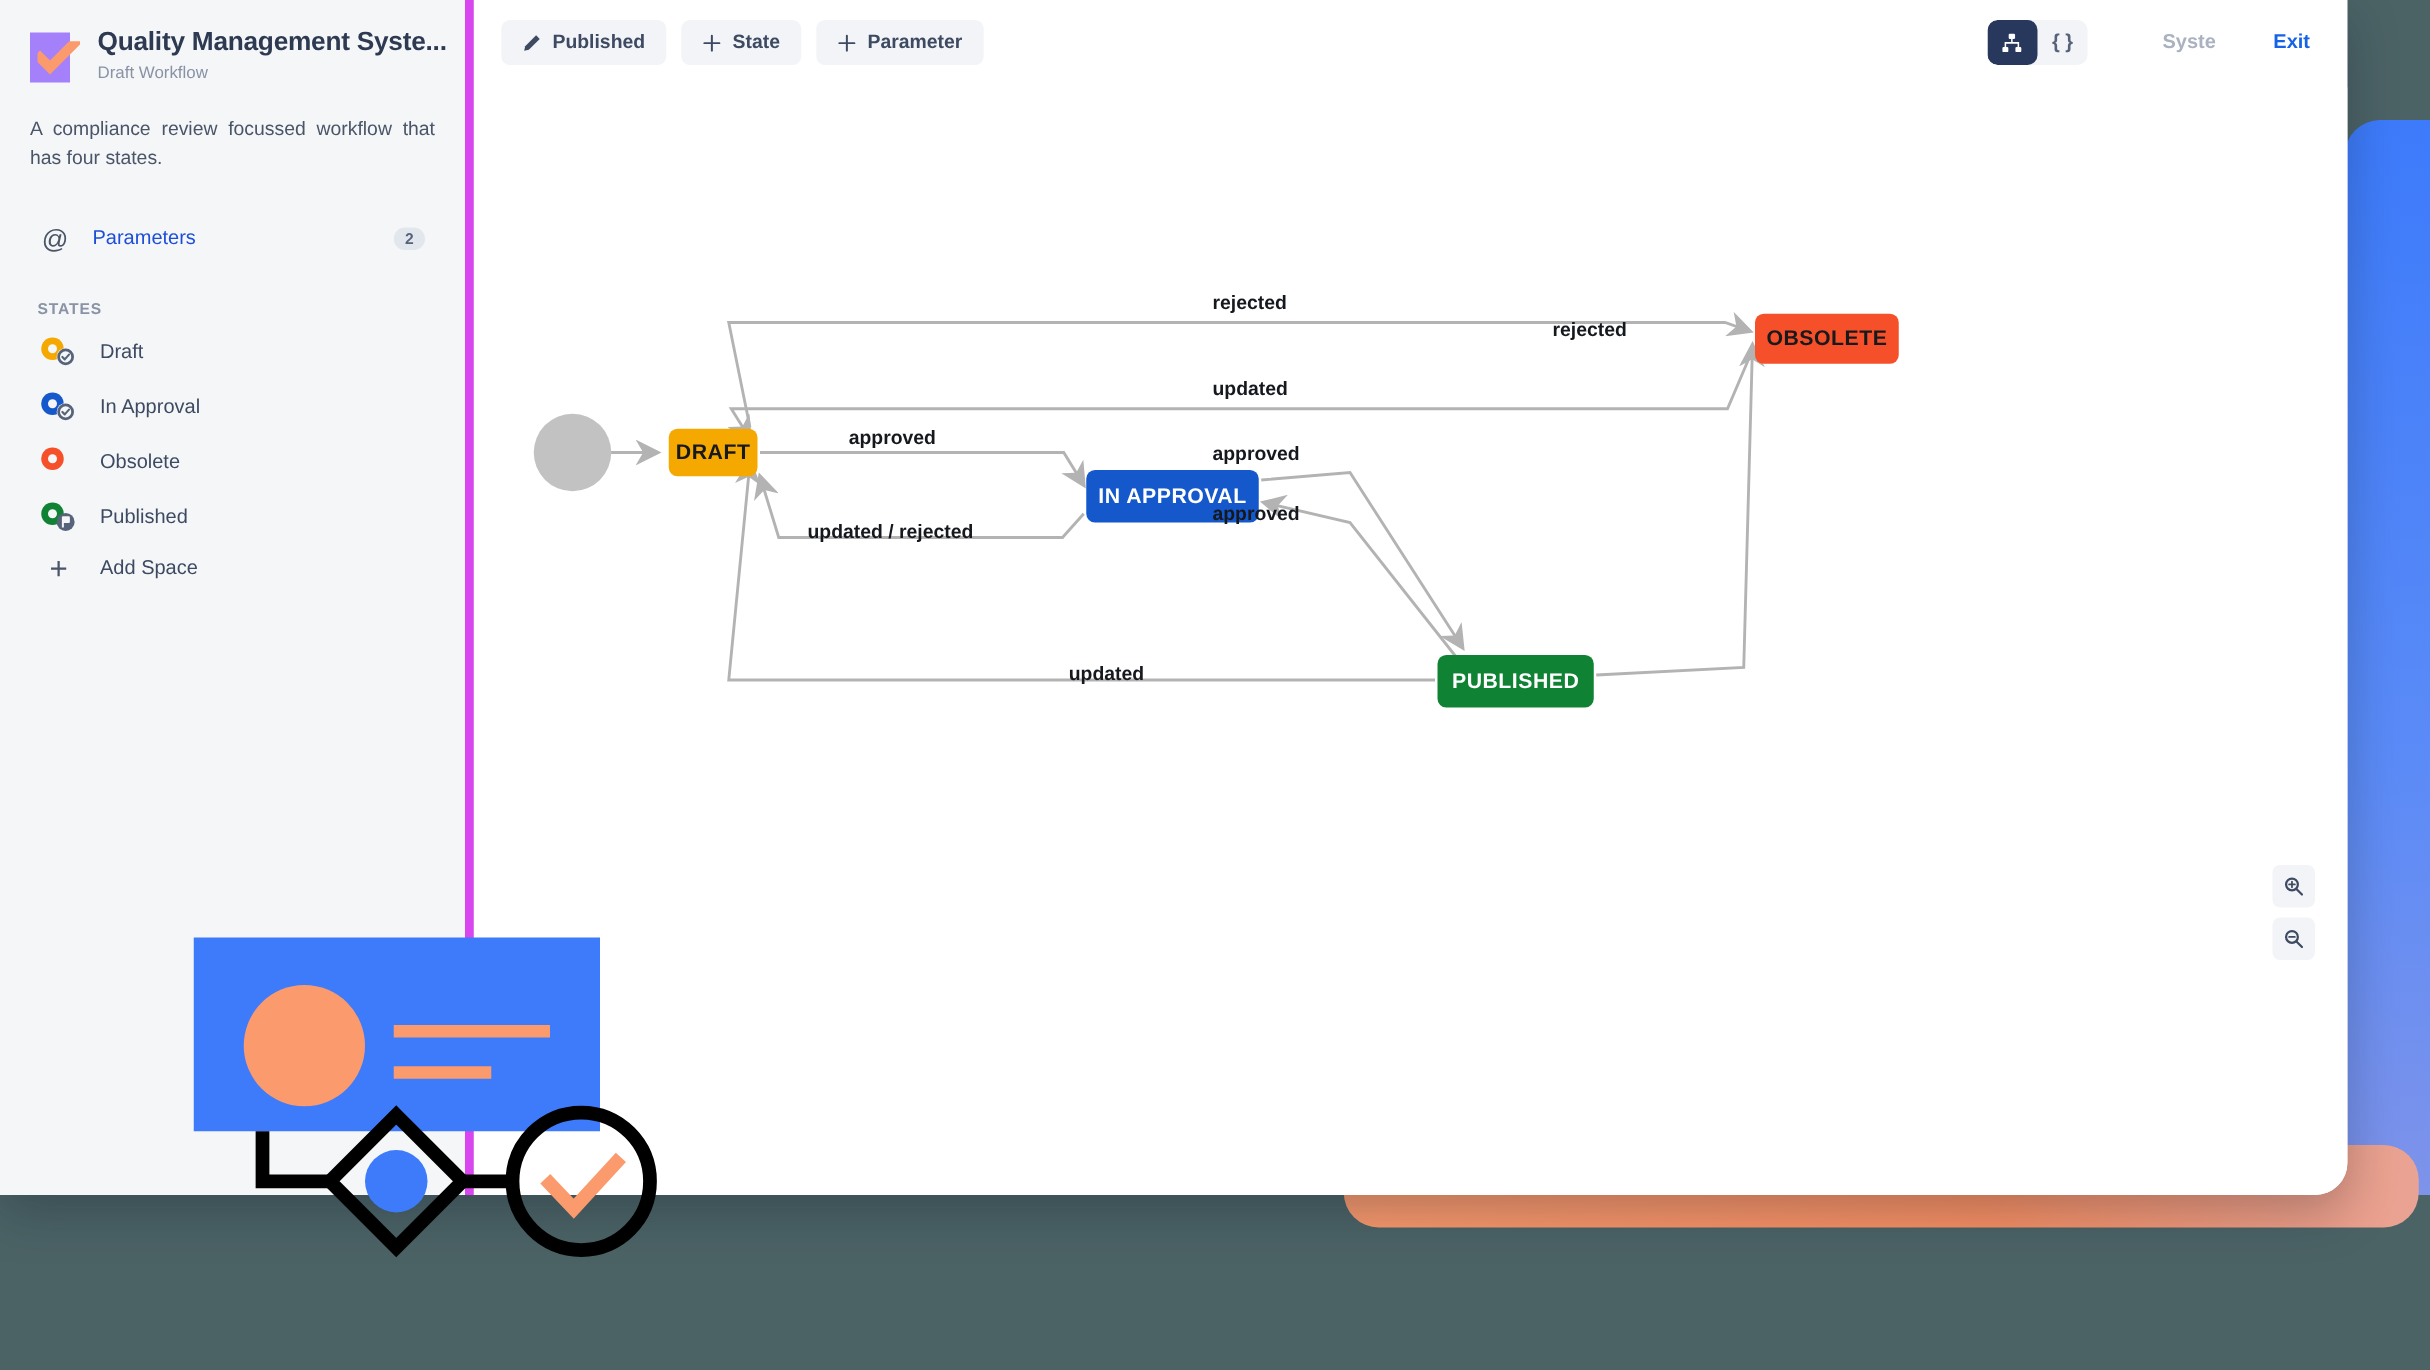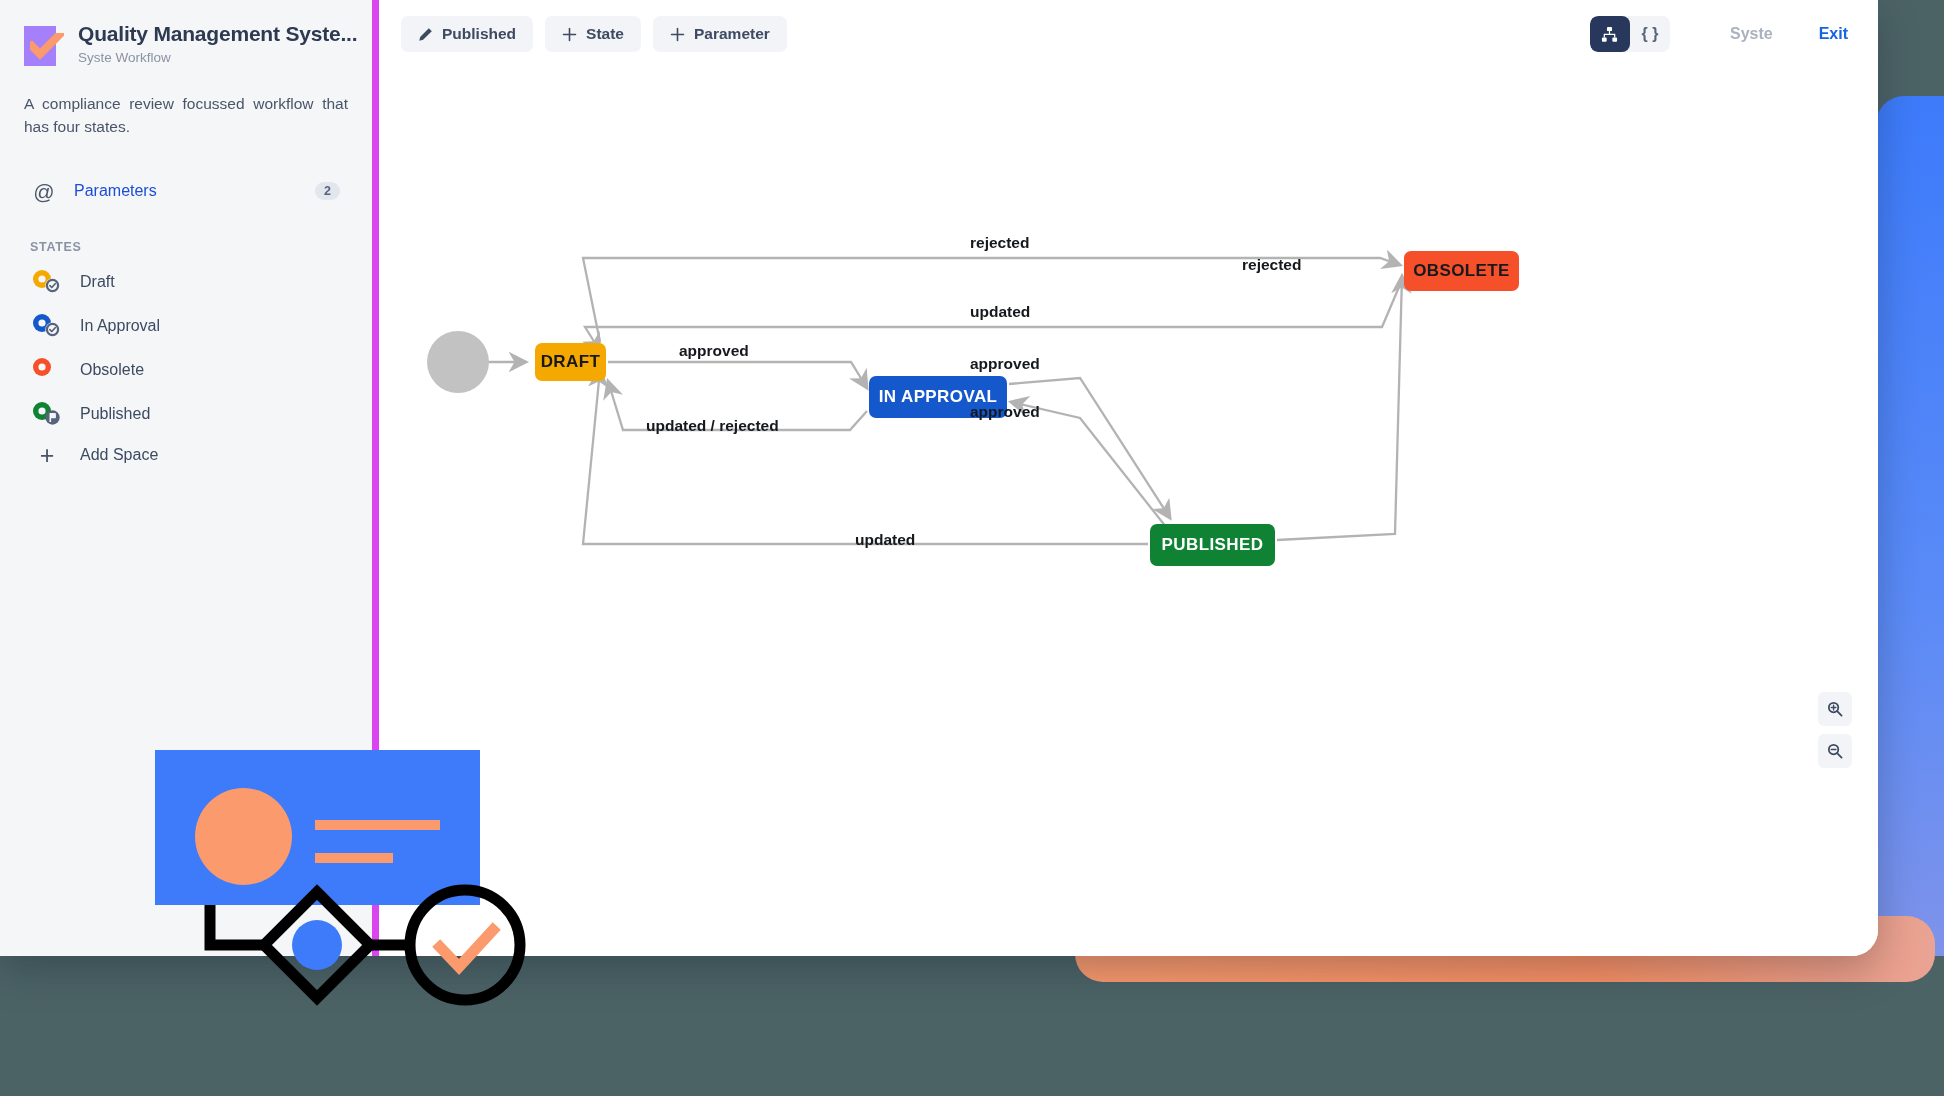--- a/index.html
+++ b/index.html
@@ -159,21 +159,21 @@
 
     <div class="brand">
       <div class="logo">
         <div class="logo-sq"></div>
         <svg class="logo-check" viewBox="0 0 34 28">
           <path d="M2 13 L10 21 L30 1" stroke="#fb9a6d" stroke-width="8" fill="none" stroke-linecap="square"></path>
         </svg>
       </div>
       <div class="brand-text">
         <div class="brand-title">Quality Management Syste...</div>
-        <div class="brand-sub">Syste Workflow</div>
+        <div class="brand-sub">Draft Workflow</div>
       </div>
     </div>
 
     <div class="desc">A compliance review focussed workflow that has four states.</div>
 
     <div class="nav-row">
       <span class="nav-icon">@</span>
       <span class="nav-label">Parameters</span>
       <span class="badge">2</span>
     </div>

